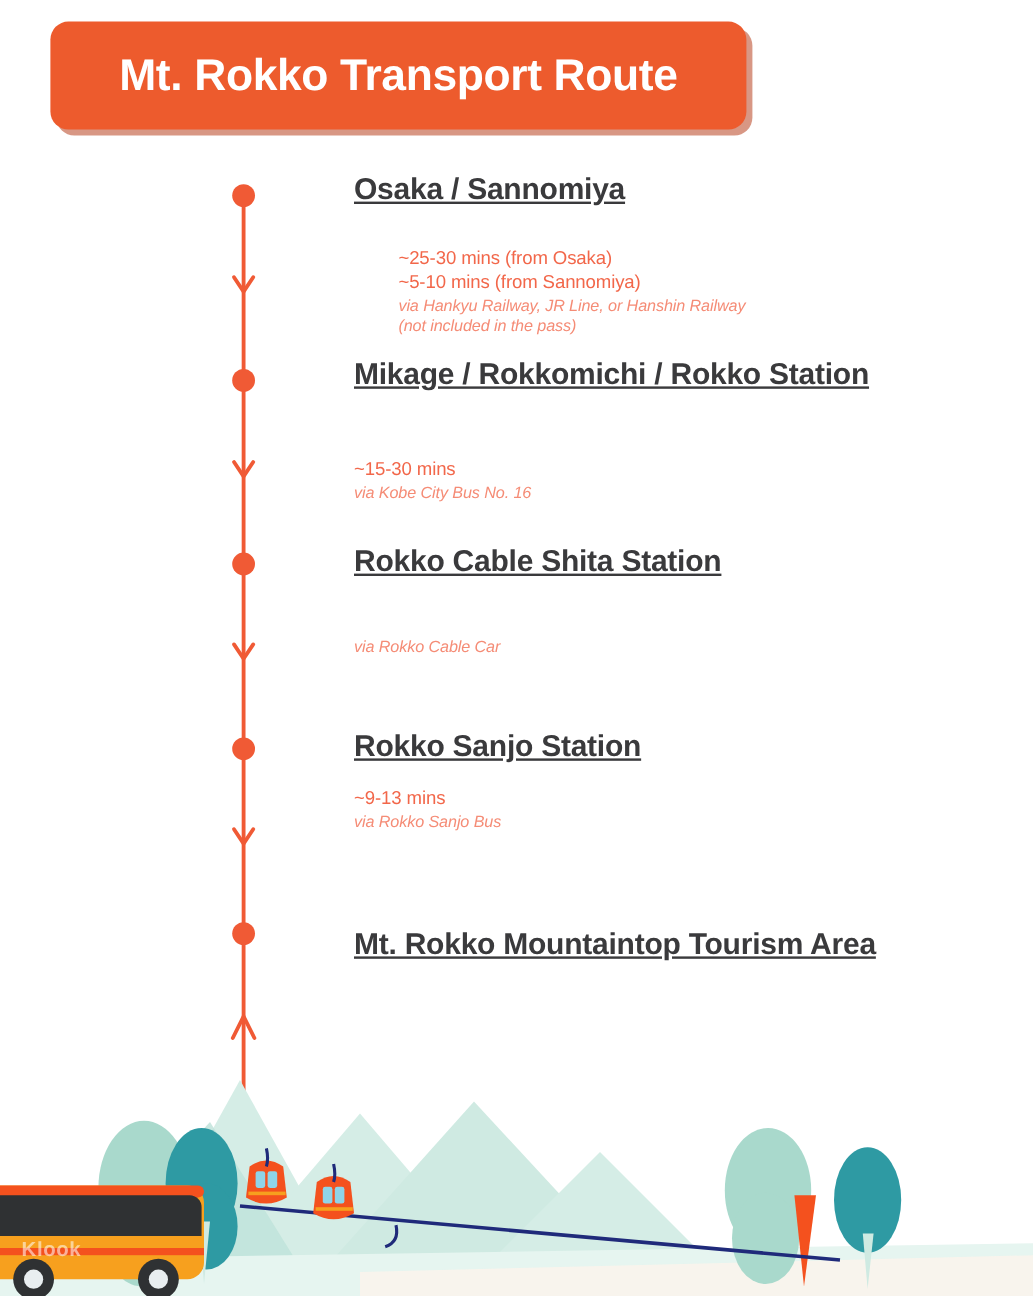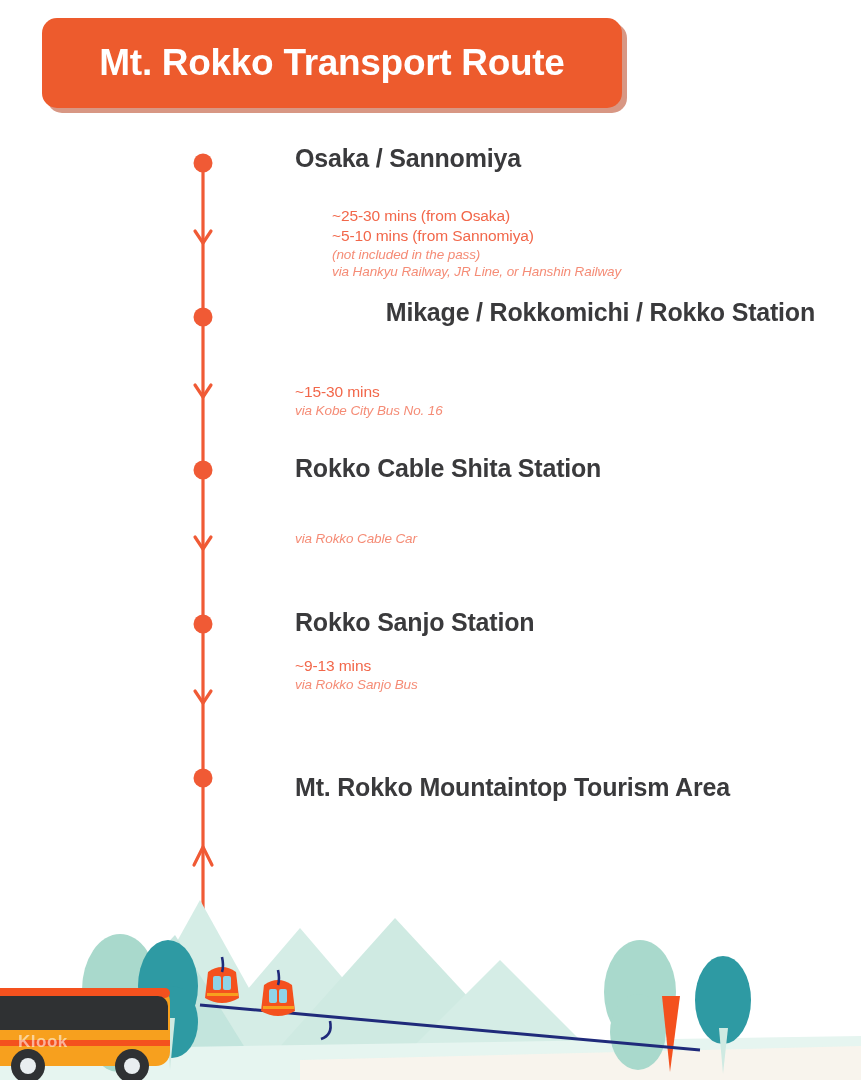--- a/index.html
+++ b/index.html
@@ -76,20 +76,21 @@
     top: 144px;
     width: 520px;
   }
 
   .stop-title {
     color: #3A3A3C;
     font-size: 25px;
     font-weight: bold;
     line-height: 1.14;
     letter-spacing: -0.2px;
+    text-decoration: underline;
   }
   .leg-duration {
     font-size: 15.5px;
     line-height: 1.28;
     letter-spacing: -0.1px;
     color: #F2674A;
   }
   .leg-via {
     font-size: 13.5px;
     font-style: italic;
@@ -154,25 +155,25 @@
   </svg>
 
   <div class="route">
 
     <div class="blk" style="top:0px;">
       <div class="stop-title">Osaka / Sannomiya</div>
     </div>
     <div class="blk" style="top:62px;margin-left:37px;">
       <div class="leg-duration">~25-30 mins (from Osaka)</div>
       <div class="leg-duration">~5-10 mins (from Sannomiya)</div>
+      <div class="leg-via">via Hankyu Railway, JR Line, or Hanshin Railway</div>
       <div class="leg-via">(not included in the pass)</div>
-      <div class="leg-via">via Hankyu Railway, JR Line, or Hanshin Railway</div>
-    </div>
-
-    <div class="blk" style="top:154px;text-align:right;">
+    </div>
+
+    <div class="blk" style="top:154px;">
       <div class="stop-title">Mikage / Rokkomichi / Rokko Station</div>
     </div>
     <div class="blk" style="top:238px;">
       <div class="leg-duration">~15-30 mins</div>
       <div class="leg-via">via Kobe City Bus No. 16</div>
     </div>
 
     <div class="blk" style="top:310px;">
       <div class="stop-title">Rokko Cable Shita Station</div>
     </div>

